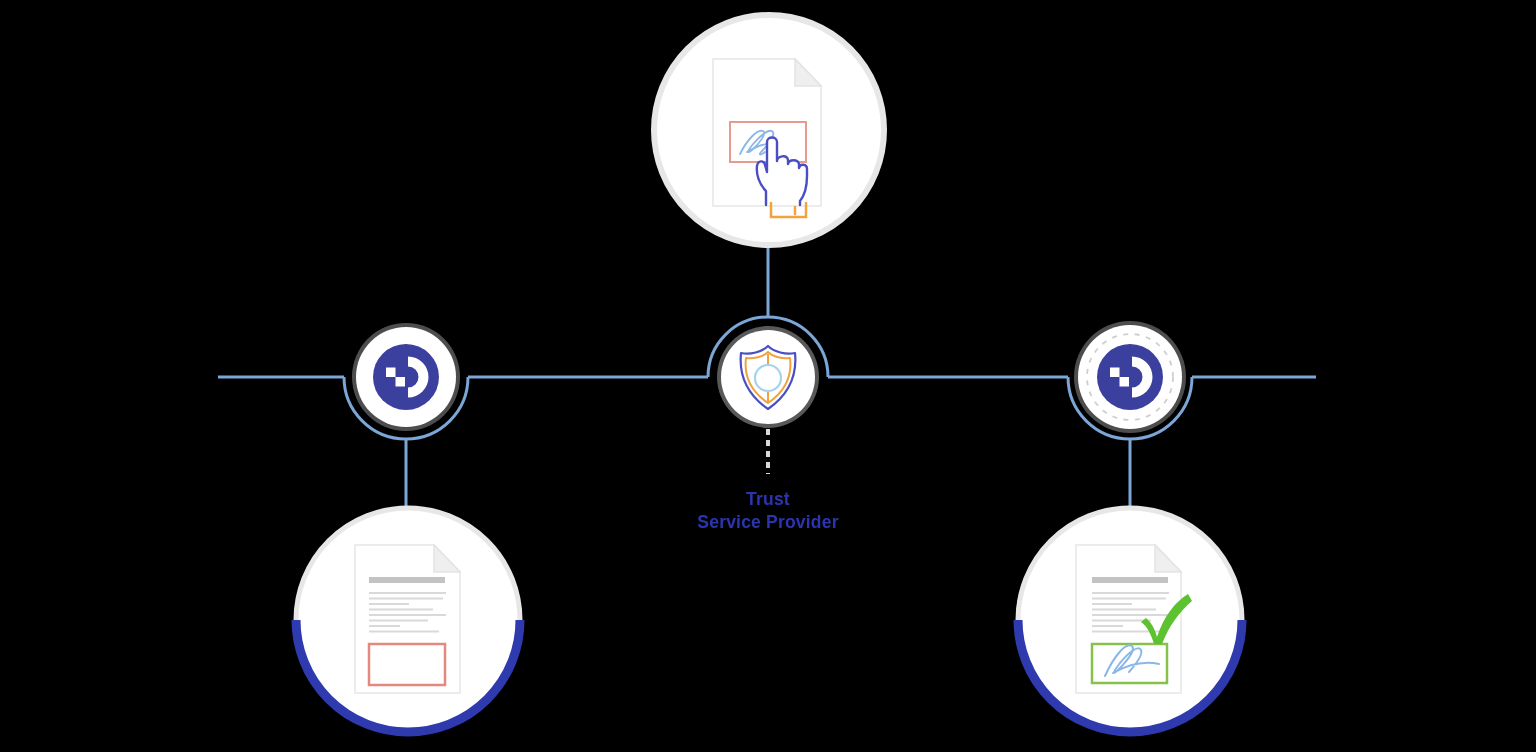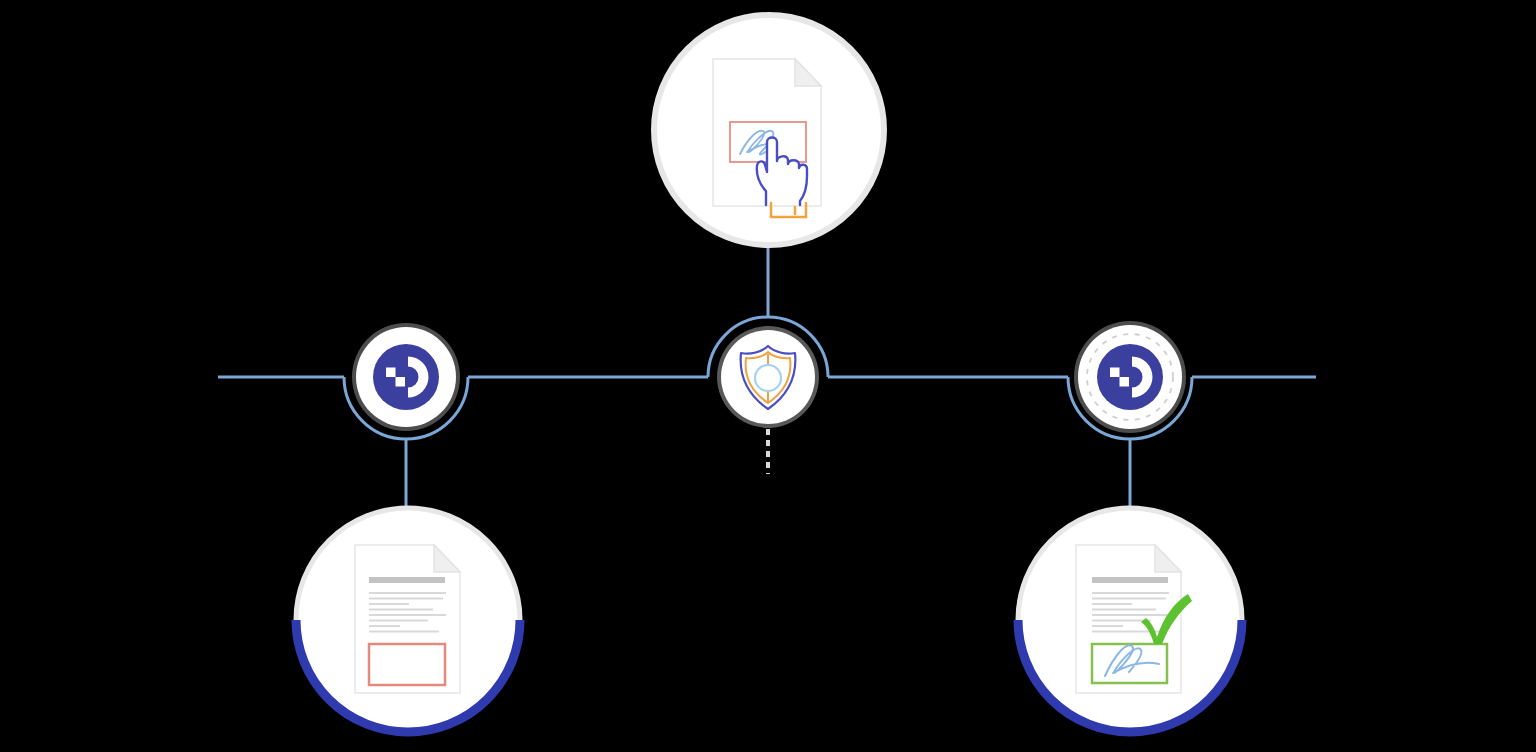--- a/index.html
+++ b/index.html
@@ -126,14 +126,18 @@
         <rect x="17" y="81" width="31" height="2"></rect>
         <rect x="17" y="86.5" width="70" height="2"></rect>
       </g>
       <rect x="17" y="100" width="75" height="39" fill="#ffffff" stroke="#86c14b" stroke-width="2.5"></rect>
       <path d="M30,132 C39,112 51,98 57,102 C61,106 51,118 43,126 C37,132 38,128 45,119 C54,108 63,101 66,106 C68,110 61,120 54,128 M38,129 C54,120 70,117 84,120" stroke="#8ab7e8" stroke-width="2" fill="none" stroke-linecap="round"></path>
       <path d="M71,74 C76,78 80,85 82,93 C89,72 100,58 113,50 L117,57 C105,67 94,82 87,100 L79,100 C76,90 72,82 66,78 Z" fill="#5dc22f"></path>
     </g>
   </g>
 </svg>
 
+<div class="tsp-label">
+  <span>Trust</span>
+  <span>Service Provider</span>
+</div>
 
 </div>
 
 </body></html>

